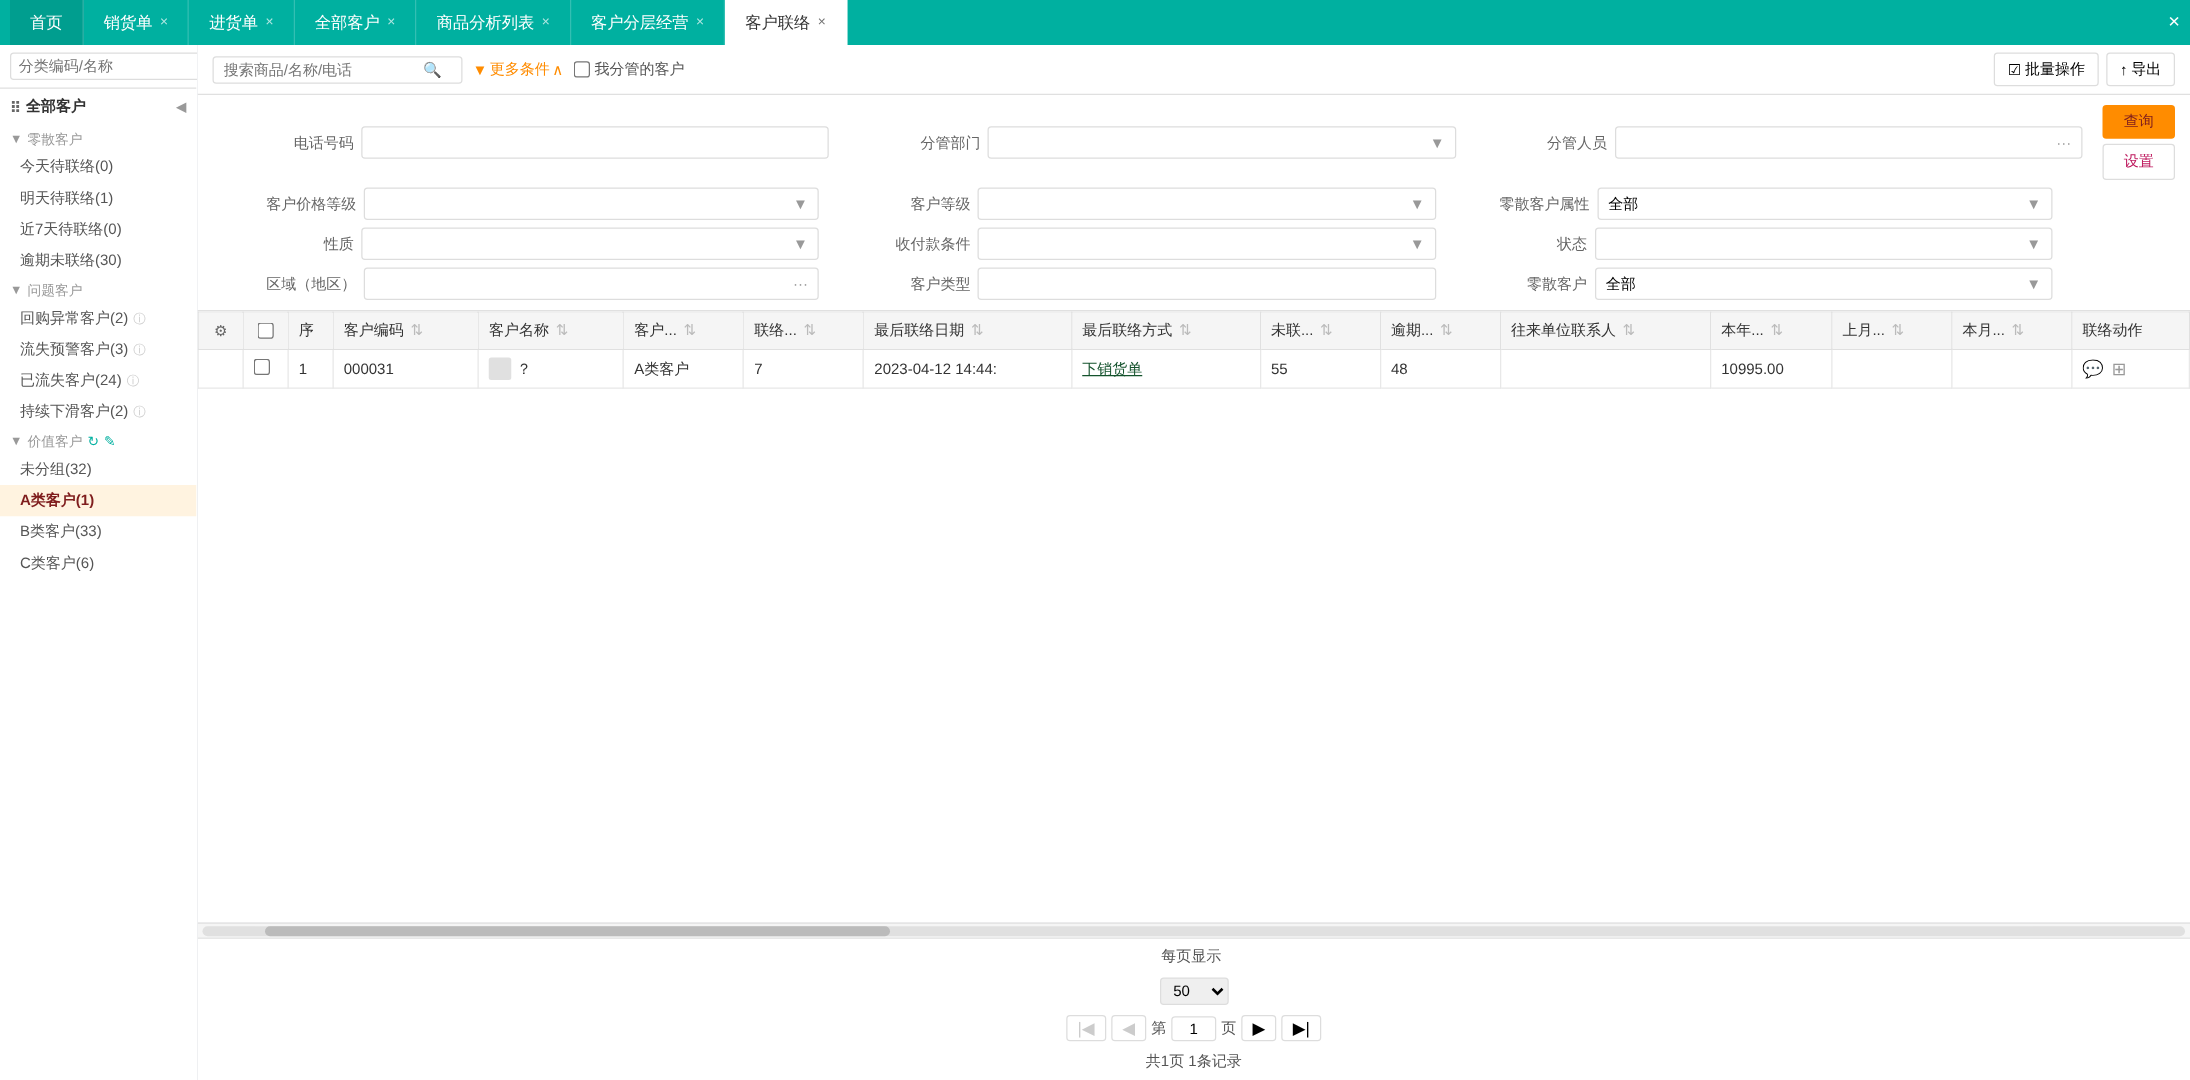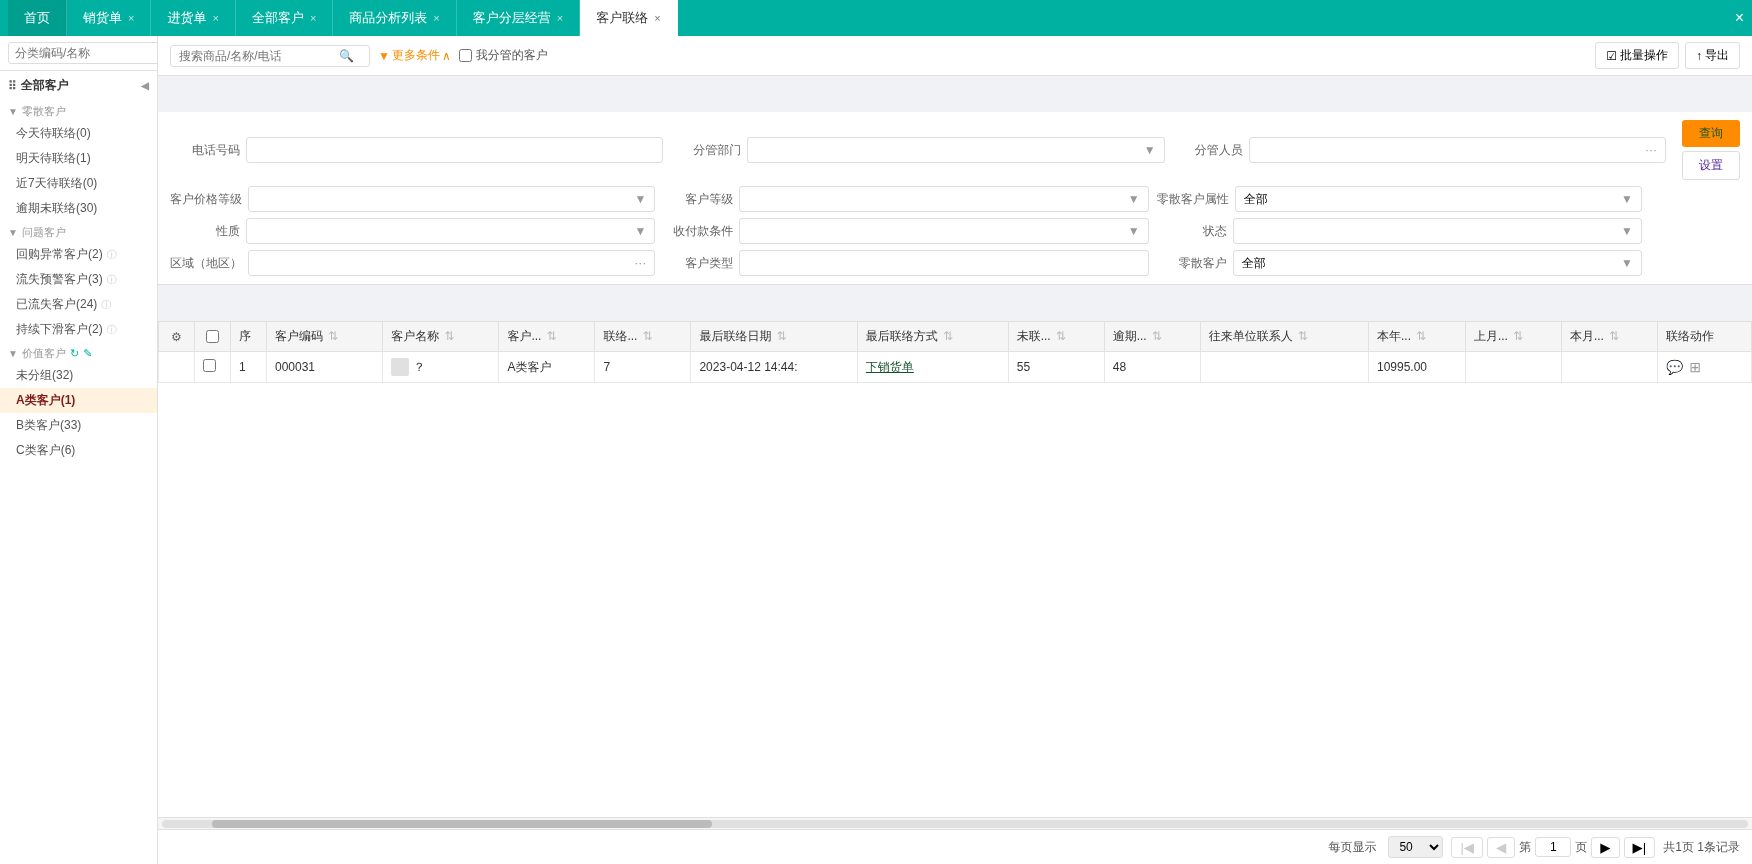--- a/index.html
+++ b/index.html
@@ -53,21 +53,20 @@
       padding: 4px 8px 4px 16px; cursor: pointer; color: #555;
       display: flex; align-items: center; white-space: nowrap;
     }
     .sidebar-item.active { background: #fff3e0; color: #7f1d1d; font-weight: bold; }
     .sidebar-item .info-icon { margin-left: 4px; color: #ccc; font-size: 10px; }
 
     
     .content-area {
       flex: 1; display: flex; flex-direction: column; overflow: hidden;
       background: #f0f2f5;
-      gap: 36px;
     }
 
     
     .filter-toolbar {
       background: white; padding: 6px 12px;
       border-bottom: 1px solid #e0e0e0;
       display: flex; align-items: center; gap: 8px;
     }
     .filter-search-input {
       display: flex; align-items: center; border: 1px solid #ddd;
@@ -83,44 +82,44 @@
     
     .adv-filter {
       background: white; padding: 8px 12px;
       border-bottom: 1px solid #e0e0e0;
     }
     .adv-filter-row {
       display: flex; align-items: center; margin-bottom: 6px; gap: 8px;
     }
     .adv-filter-row:last-child { margin-bottom: 0; }
     .filter-field {
-      display: flex; align-items: center; flex: 1;
+      display: flex; align-items: center; flex: 1; margin-left: 43px;
     }
     .filter-field label {
       color: #666; font-size: 12px; white-space: nowrap;
       min-width: 70px; text-align: right; margin-right: 6px;
     }
     .filter-field .field-control {
       flex: 1; display: flex; align-items: center;
       border: 1px solid #ddd; border-radius: 3px;
       padding: 3px 8px; background: white; min-height: 26px;
     }
     .filter-field .field-control .arrow { margin-left: auto; color: #999; }
     .filter-field .field-control .dots { color: #999; }
     .filter-actions-right {
       display: flex; flex-direction: column; gap: 4px;
       margin-left: 8px;
     }
     .btn-query {
-      background: #ff8c00; color: #14532d; border: none;
+      background: #ff8c00; color: #7f1d1d; border: none;
       padding: 5px 16px; border-radius: 3px; cursor: pointer;
       font-size: 12px;
     }
     .btn-settings {
-      background: white; color: #4c1d95; border: 1px solid #ddd;
+      background: white; color: #be185d; border: 1px solid #ddd;
       padding: 5px 16px; border-radius: 3px; cursor: pointer;
       font-size: 12px;
     }
 
     
     .table-container {
       flex: 1; background: white; margin: 0; overflow: auto;
     }
     .data-table {
       width: 100%; border-collapse: collapse; font-size: 12px;
@@ -136,21 +135,21 @@
       white-space: nowrap; color: #333;
     }
     .link-text { color: #14532d; cursor: pointer; text-decoration: underline; }
     .action-icons { display: flex; gap: 6px; align-items: center; }
     .action-icon { color: #999; cursor: pointer; font-size: 14px; }
 
     
     .pagination-bar {
       background: white; border-top: 1px solid #e0e0e0;
       padding: 6px 12px; display: flex; align-items: center;
-      justify-content: flex-end; gap: 8px; font-size: 12px; color: #555;
+      justify-content: flex-end; gap: 8px; font-size: 12px; color: #555; flex-direction: column;
     }
     .page-size-label { margin-right: 4px; }
     .page-size-select {
       border: 1px solid #ddd; border-radius: 3px; padding: 2px 6px;
       font-size: 12px; cursor: pointer;
     }
     .page-nav { display: flex; align-items: center; gap: 4px; }
     .page-btn { border: 1px solid #ddd; background: white; padding: 2px 8px; cursor: pointer; border-radius: 3px; }
     .page-btn:disabled { color: #ccc; cursor: not-allowed; }
     .page-input { border: 1px solid #ddd; border-radius: 3px; padding: 2px 4px; width: 36px; text-align: center; font-size: 12px; }

